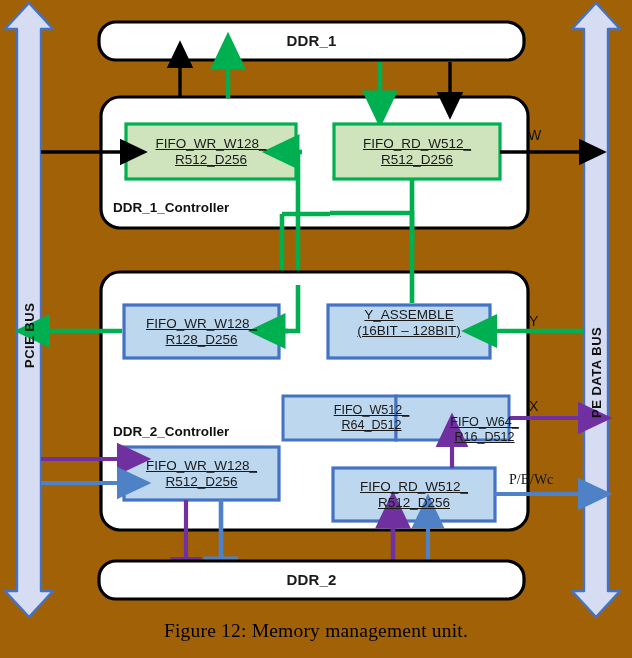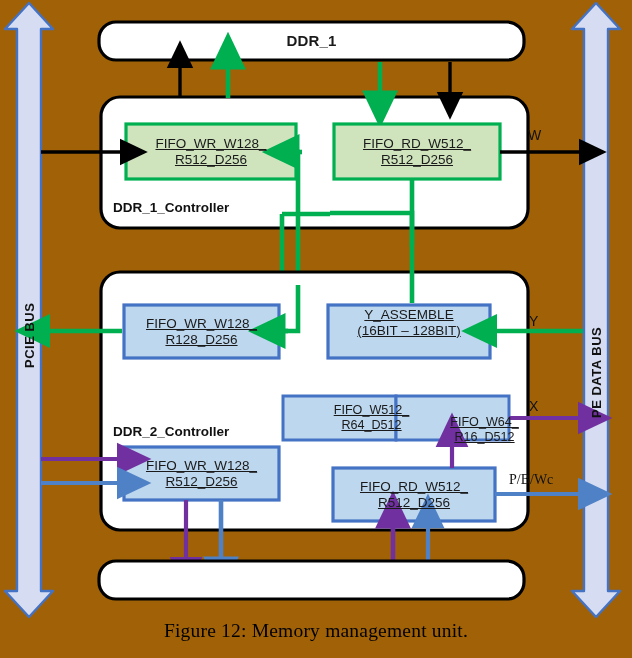--- a/index.html
+++ b/index.html
@@ -120,20 +120,21 @@
     <line x1="495" y1="494" x2="583" y2="494" stroke="#4f81c7" stroke-width="4.2" marker-end="url(#ah-blue)"></line>
 
     <line x1="393" y1="562" x2="393" y2="523" stroke="#7030a0" stroke-width="4.6" marker-end="url(#ah-purple)"></line>
     <line x1="428" y1="562" x2="428" y2="523" stroke="#4f81c7" stroke-width="4.2" marker-end="url(#ah-blue)"></line>
 
     <rect x="99" y="561" width="425" height="38" rx="17" ry="17" fill="#ffffff" stroke="#000000" stroke-width="3.2"></rect>
   </svg>
 
   <div class="boxlabel ddrname" style="left:99px;top:22px;width:425px;height:38px;">DDR_1</div>
 
+  <div class="boxlabel ddrname" style="left:99px;top:561px;width:425px;height:38px;">DDR_2</div>
 
   <div class="ctrlname" style="left:113px;top:200px;">DDR_1_Controller</div>
   <div class="ctrlname" style="left:113px;top:396px;margin-top:28px;">DDR_2_Controller</div>
 
   <div class="boxlabel fifotext" style="left:126px;top:124px;width:170px;height:55px;">
     <span><span>FIFO_WR_W128_</span><br><span>R512_D256</span></span>
   </div>
 
   <div class="boxlabel fifotext" style="left:334px;top:124px;width:166px;height:55px;">
     <span><span>FIFO_RD_W512_</span><br><span>R512_D256</span></span>

